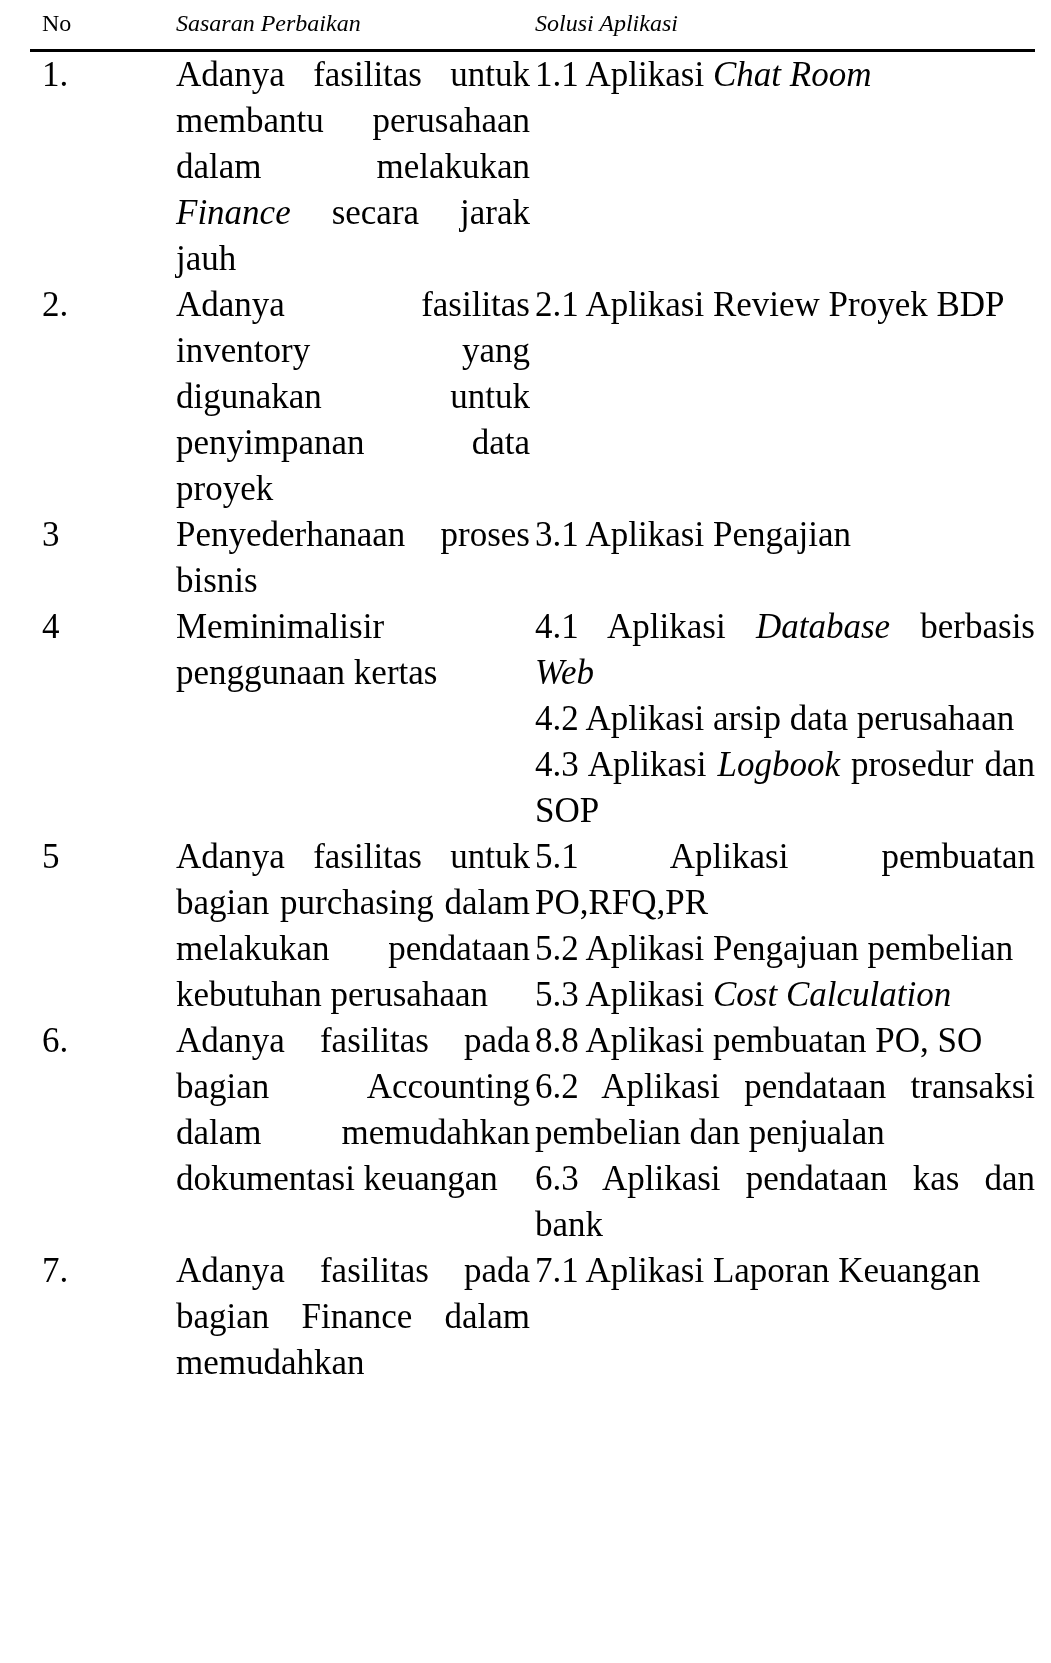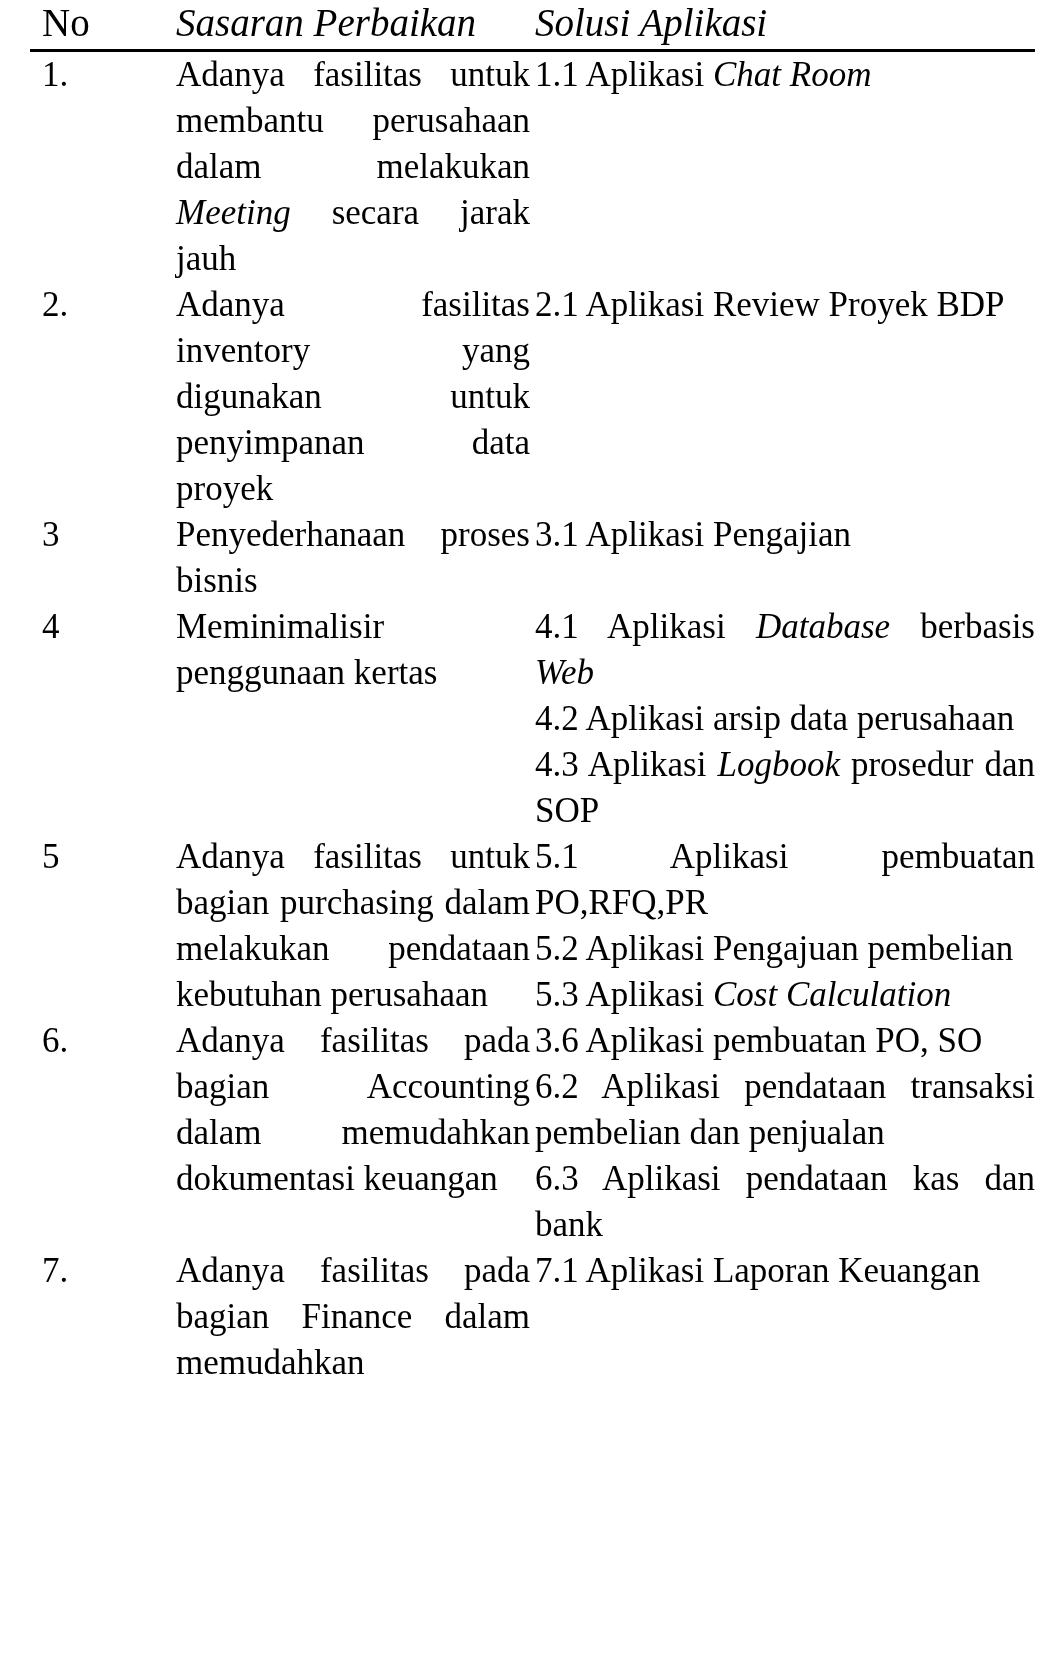--- a/index.html
+++ b/index.html
@@ -32,21 +32,21 @@
     border-collapse: collapse;
     table-layout: fixed;
   }
 
   table.tbl col.c-no    { width: 128px; }
   table.tbl col.c-sas   { width: 372px; }
   table.tbl col.c-sol   { width: 505px; }
 
   thead th {
     font-weight: normal;
-    font-size: 39px;
+    font-size: 24px;
     line-height: 46px;
     padding: 0;
     vertical-align: top;
     text-align: left;
     border-bottom: 3px solid #000000;
     padding-bottom: 3px;
   }
 
   th.h-no  { padding-left: 12px; }
   th.h-sas { font-style: italic; padding-left: 18px; margin-top: 14px; }
@@ -107,21 +107,21 @@
       <tr>
         <th class="h-no">No</th>
         <th class="h-sas">Sasaran Perbaikan</th>
         <th class="h-sol">Solusi Aplikasi</th>
       </tr>
     </thead>
     <tbody id="tbody">
         <tr class="row r1">
           <td class="num">1.</td>
           <td class="col-sas">
-            <span class="last-left"><span>Adanya fasilitas untuk membantu perusahaan dalam melakukan </span><span class="it">Meeting</span><span> secara jarak jauh</span></span>
+            <span class="last-left"><span>Adanya fasilitas untuk membantu perusahaan dalam melakukan </span><span class="it">Finance</span><span> secara jarak jauh</span></span>
           </td>
           <td class="col-sol">
             <span class="last-left"><span>1.1  Aplikasi </span><span class="it">Chat Room</span></span>
           </td>
         </tr>
         <tr class="row r2">
           <td class="num">2.</td>
           <td class="col-sas">
             <span class="last-left"><span>Adanya fasilitas inventory yang digunakan untuk penyimpanan data proyek</span></span>
           </td>
@@ -159,21 +159,21 @@
             <span class="last-left"><span>5.2  Aplikasi Pengajuan pembelian</span></span>
             <span class="last-left"><span>5.3  Aplikasi </span><span class="it">Cost Calculation</span></span>
           </td>
         </tr>
         <tr class="row r6">
           <td class="num">6.</td>
           <td class="col-sas">
             <span class="last-left"><span>Adanya fasilitas pada bagian Accounting dalam memudahkan dokumentasi keuangan</span></span>
           </td>
           <td class="col-sol">
-            <span class="last-left"><span>3.6  Aplikasi pembuatan PO, SO</span></span>
+            <span class="last-left"><span>8.8  Aplikasi pembuatan PO, SO</span></span>
             <span class="last-left"><span>6.2  Aplikasi pendataan transaksi pembelian dan penjualan</span></span>
             <span class="last-left"><span>6.3 Aplikasi pendataan kas dan bank</span></span>
           </td>
         </tr>
         <tr class="row r7">
           <td class="num">7.</td>
           <td class="col-sas">
             <span class="last-left"><span>Adanya fasilitas pada bagian Finance dalam memudahkan</span></span>
           </td>
           <td class="col-sol">

